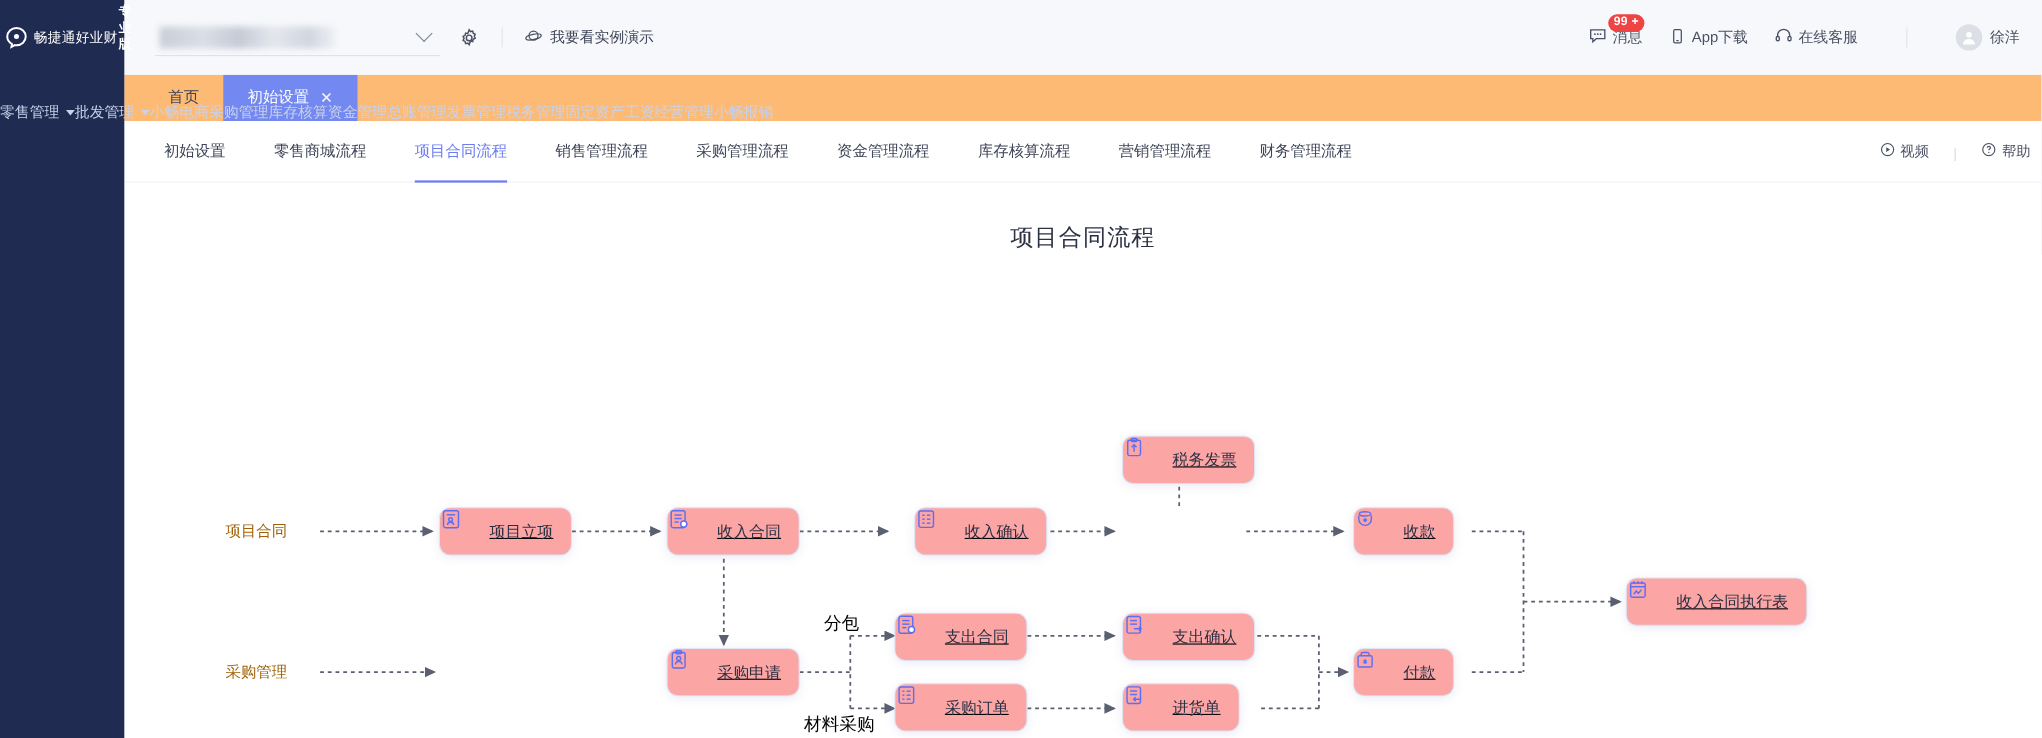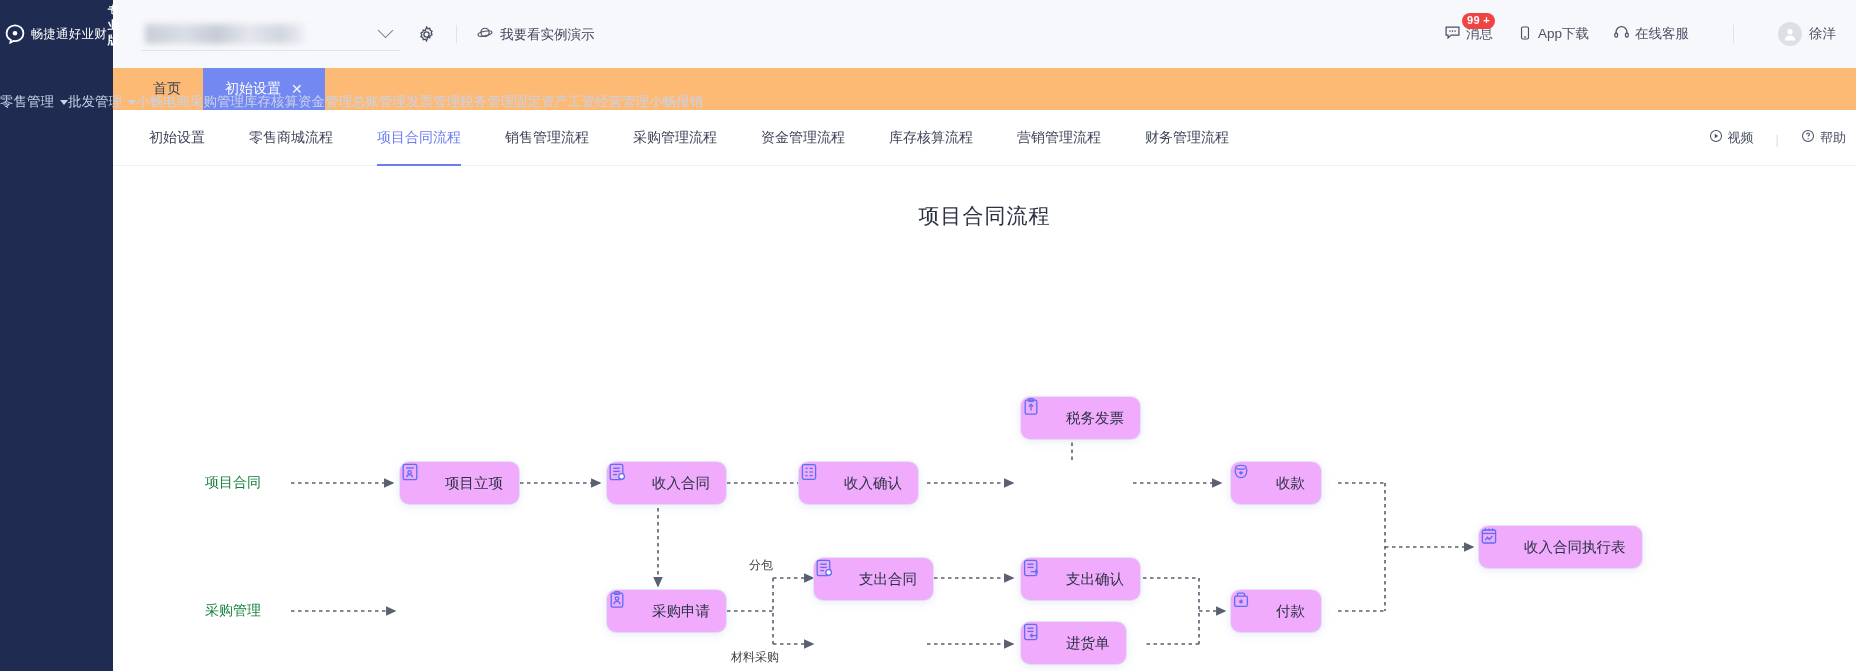--- a/index.html
+++ b/index.html
@@ -71,21 +71,21 @@
   }
   .chev {
     position: absolute; right: -26px; top: 11px;
     width: 11px; height: 11px; border-right: 1.6px solid #7a8299;
     border-bottom: 1.6px solid #7a8299; transform: rotate(45deg);
     cursor: pointer;
   }
   .gear-btn { margin-left: 52px; cursor: pointer; display:flex; align-items:center; }
   .vdiv { width: 1px; height: 18px; background: #e0e3ea; margin: 0 20px; }
   .demo-link {
-    display: flex; align-items: flex-end; gap: 7px; color: #3d4457;
+    display: flex; align-items: center; gap: 7px; color: #3d4457;
     font-size: 13.5px; cursor: pointer; white-space: nowrap;
   }
   .topbar-right {
     margin-left: auto; display: flex; align-items: center; gap: 24px;
     padding-right: 4px;
   }
   .tr-item {
     display: flex; align-items: center; gap: 5px; color: #4a5163;
     font-size: 13.5px; cursor: pointer; position: relative; white-space: nowrap;
   }
@@ -146,33 +146,34 @@
     text-align: center; font-size: 21px; color: #2b3043; font-weight: 500;
     margin-top: 36px; letter-spacing: 1px;
   }
 
   
   .canvas { position: relative; width: 100%; height: 400px; margin-top: 6px; }
   .canvas svg { position: absolute; left: 0; top: 0; overflow: visible; }
 
   .node {
     position: absolute; display: flex; align-items: center; gap: 9px;
-    background: #f0abfc; border-radius: 9px; padding: 0 16px;
+    background: #fca5a5; border-radius: 9px; padding: 0 16px;
     height: 42px; cursor: pointer;
     box-shadow: 0 2px 10px rgba(99,110,190,.16), 0 0 0 1px rgba(232,234,245,.9);
     white-space: nowrap;
+    text-decoration: underline;
   }
   .node .nlabel { font-size: 14.5px; color: #2b3043; }
   .node .nicon { width: 20px; height: 20px; flex: none; display: block; }
 
   .rowlabel {
-    position: absolute; font-size: 14px; color: #15803d; white-space: nowrap;
+    position: absolute; font-size: 14px; color: #a16207; white-space: nowrap;
   }
   .edgelabel {
-    position: absolute; font-size: 12px; color: #404040; white-space: nowrap;
+    position: absolute; font-size: 16px; color: #000000; white-space: nowrap;
   }
 </style>
 </head>
 <body>
 
 <div class="app">
 
   <aside class="sidebar">
     <div class="brand">
       <div class="brand-row">
@@ -429,21 +430,21 @@
               <rect x="3.2" y="2.3" width="12.6" height="15.4" rx="1.8"></rect>
               <line x1="6.2" y1="6.2" x2="12.8" y2="6.2"></line>
               <line x1="6.2" y1="9.4" x2="12.8" y2="9.4"></line>
               <line x1="6.2" y1="12.6" x2="10" y2="12.6"></line>
               <circle cx="14.6" cy="14.4" r="2.8" fill="#ffffff"></circle>
             </svg>
           </span>
           <span class="nlabel">收入合同</span>
         </div>
 
-        <div class="node" style="left:686px; top:226px;">
+        <div class="node" style="left:719px; top:226px;">
           <span class="nicon">
             <svg width="20" height="20" viewBox="0 0 20 20" fill="none" stroke="#5b6ef5" stroke-width="1.3">
               <rect x="3.4" y="2.6" width="13.2" height="14.8" rx="1.8"></rect>
               <line x1="6.4" y1="6.4" x2="8.6" y2="6.4"></line>
               <line x1="10.6" y1="6.4" x2="13.8" y2="6.4"></line>
               <line x1="6.4" y1="10" x2="8.6" y2="10"></line>
               <line x1="10.6" y1="10" x2="13.8" y2="10"></line>
               <line x1="6.4" y1="13.6" x2="8.6" y2="13.6"></line>
               <line x1="10.6" y1="13.6" x2="13.8" y2="13.6"></line>
             </svg>
@@ -519,20 +520,34 @@
             <svg width="20" height="20" viewBox="0 0 20 20" fill="none" stroke="#5b6ef5" stroke-width="1.3">
               <rect x="3.6" y="2.4" width="12.2" height="15.2" rx="1.8"></rect>
               <line x1="6.4" y1="6.2" x2="12.6" y2="6.2"></line>
               <line x1="6.4" y1="9.4" x2="12.6" y2="9.4"></line>
               <path d="M9.8 13.6h6.4M14.4 11.8l1.9 1.8-1.9 1.9"></path>
             </svg>
           </span>
           <span class="nlabel">支出确认</span>
         </div>
 
+        <div class="node" style="left:701px; top:386px;">
+          <span class="nicon">
+            <svg width="20" height="20" viewBox="0 0 20 20" fill="none" stroke="#5b6ef5" stroke-width="1.3">
+              <rect x="3.4" y="2.6" width="13.2" height="14.8" rx="1.8"></rect>
+              <line x1="6.4" y1="6.4" x2="8.2" y2="6.4"></line>
+              <line x1="10.2" y1="6.4" x2="13.8" y2="6.4"></line>
+              <line x1="6.4" y1="10" x2="8.2" y2="10"></line>
+              <line x1="10.2" y1="10" x2="13.8" y2="10"></line>
+              <line x1="6.4" y1="13.6" x2="8.2" y2="13.6"></line>
+              <line x1="10.2" y1="13.6" x2="13.8" y2="13.6"></line>
+            </svg>
+          </span>
+          <span class="nlabel">采购订单</span>
+        </div>
 
         <div class="node" style="left:908px; top:386px;">
           <span class="nicon">
             <svg width="20" height="20" viewBox="0 0 20 20" fill="none" stroke="#5b6ef5" stroke-width="1.3">
               <rect x="3.6" y="2.4" width="12.2" height="15.2" rx="1.8"></rect>
               <line x1="6.4" y1="6.2" x2="12.6" y2="6.2"></line>
               <line x1="6.4" y1="9.4" x2="12.6" y2="9.4"></line>
               <path d="M16.2 13.6H9.8M11.4 11.8L9.6 13.6l1.8 1.9"></path>
             </svg>
           </span>

